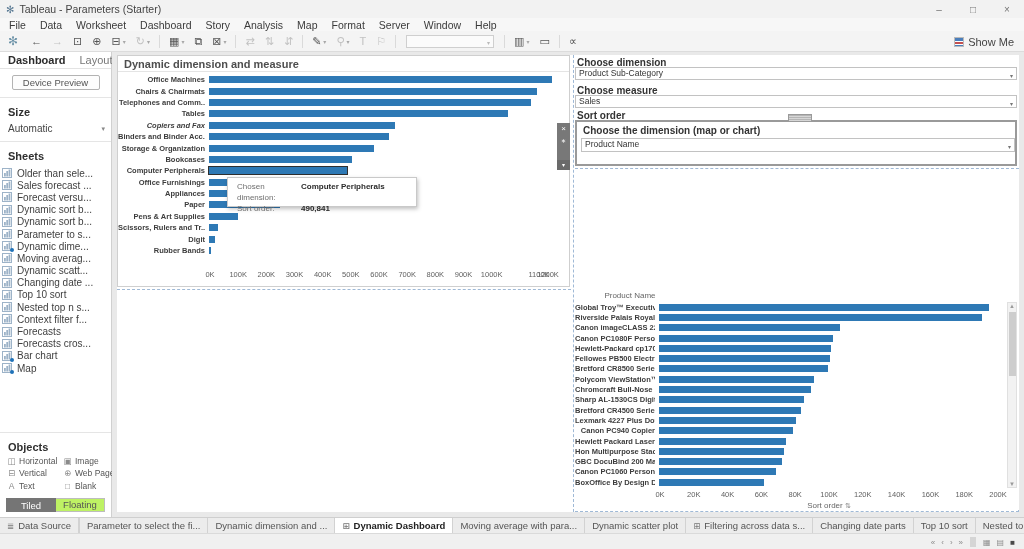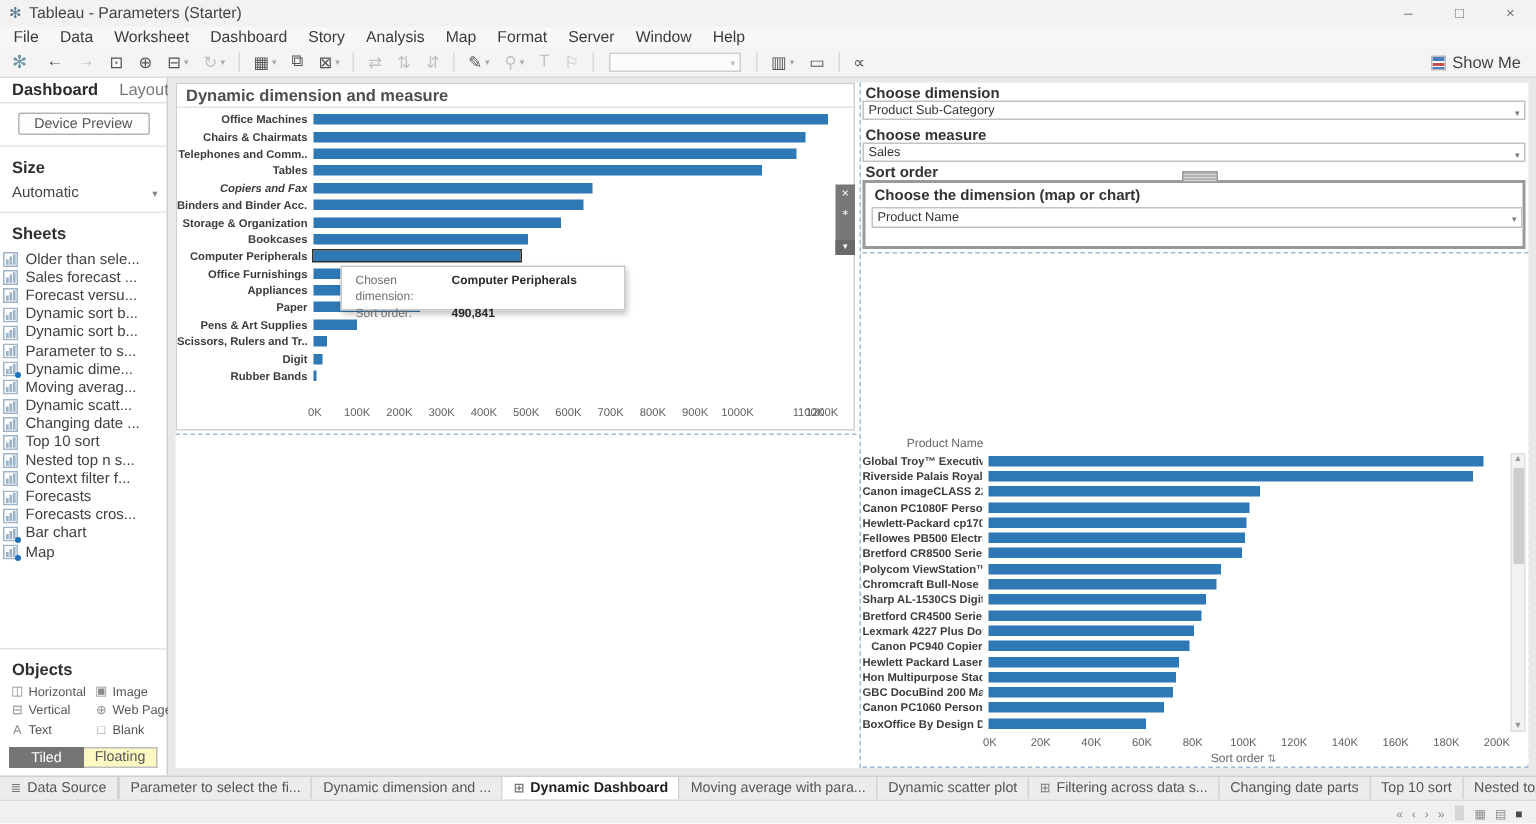--- a/index.html
+++ b/index.html
@@ -45,21 +45,21 @@
   .sheet-list { padding:3px 0 0 0; }
   .sheet-item { display:flex; align-items:center; height:12.2px; padding-left:2px; color:#3f3f3f; white-space:nowrap; }
   .sheet-ico { position:relative; width:10px; height:10px; margin-right:5px; flex:0 0 auto; }
   .sheet-ico .dot { position:absolute; right:-2px; bottom:-1px; width:4px; height:4px; border-radius:50%; background:#1f72b8; }
   .objects { position:absolute; left:0; top:373px; width:111px; }
   .obj-grid { display:grid; grid-template-columns:56px 55px; padding-left:6px; row-gap:1px; }
   .obj-item { display:flex; align-items:center; height:11.5px; font-size:8.5px; color:#555; }
   .obj-item .oi { width:11px; color:#8a8a8a; font-size:8.5px; text-align:center; margin-right:2px; }
   .toggle-row { display:flex; margin:6px 6px 0 6px; height:14px; }
   .btn-tiled { flex:1; background:#757575; color:#fff; font-size:9.5px; text-align:center; line-height:14px; border:1px solid #757575; }
-  .btn-floating { flex:1; background:#fef9c3; color:#555; font-size:9.5px; text-align:center; line-height:12px; border:1px solid #bdbdbd; border-left:none; }
+  .btn-floating { flex:1; background:#bef264; color:#555; font-size:9.5px; text-align:center; line-height:12px; border:1px solid #bdbdbd; border-left:none; }
   .chk-row { display:flex; align-items:center; margin:8px 0 0 7px; color:#555; font-size:9.5px; }
   .chk-box { width:8px; height:8px; border:1px solid #a6a6a6; background:#fff; margin-right:4px; flex:0 0 auto; }
 
   
   .canvas { position:absolute; left:112px; top:52px; width:912px; height:465px; background:#e9e9e9; }
   .dash-bg { position:absolute; left:5px; top:3px; width:902px; height:457px; background:#fff; }
 
   .zone1 { position:absolute; left:5px; top:3px; width:453px; height:232px; background:#fff; border:1px solid #cfcfcf; overflow:hidden; }
   .z1-title { height:16px; line-height:16px; padding-left:6px; font-size:11px; font-weight:bold; color:#4e4e4e; border-bottom:1px solid #e4e4e4; }
   .rows { position:absolute; left:0; top:18px; right:0; }

